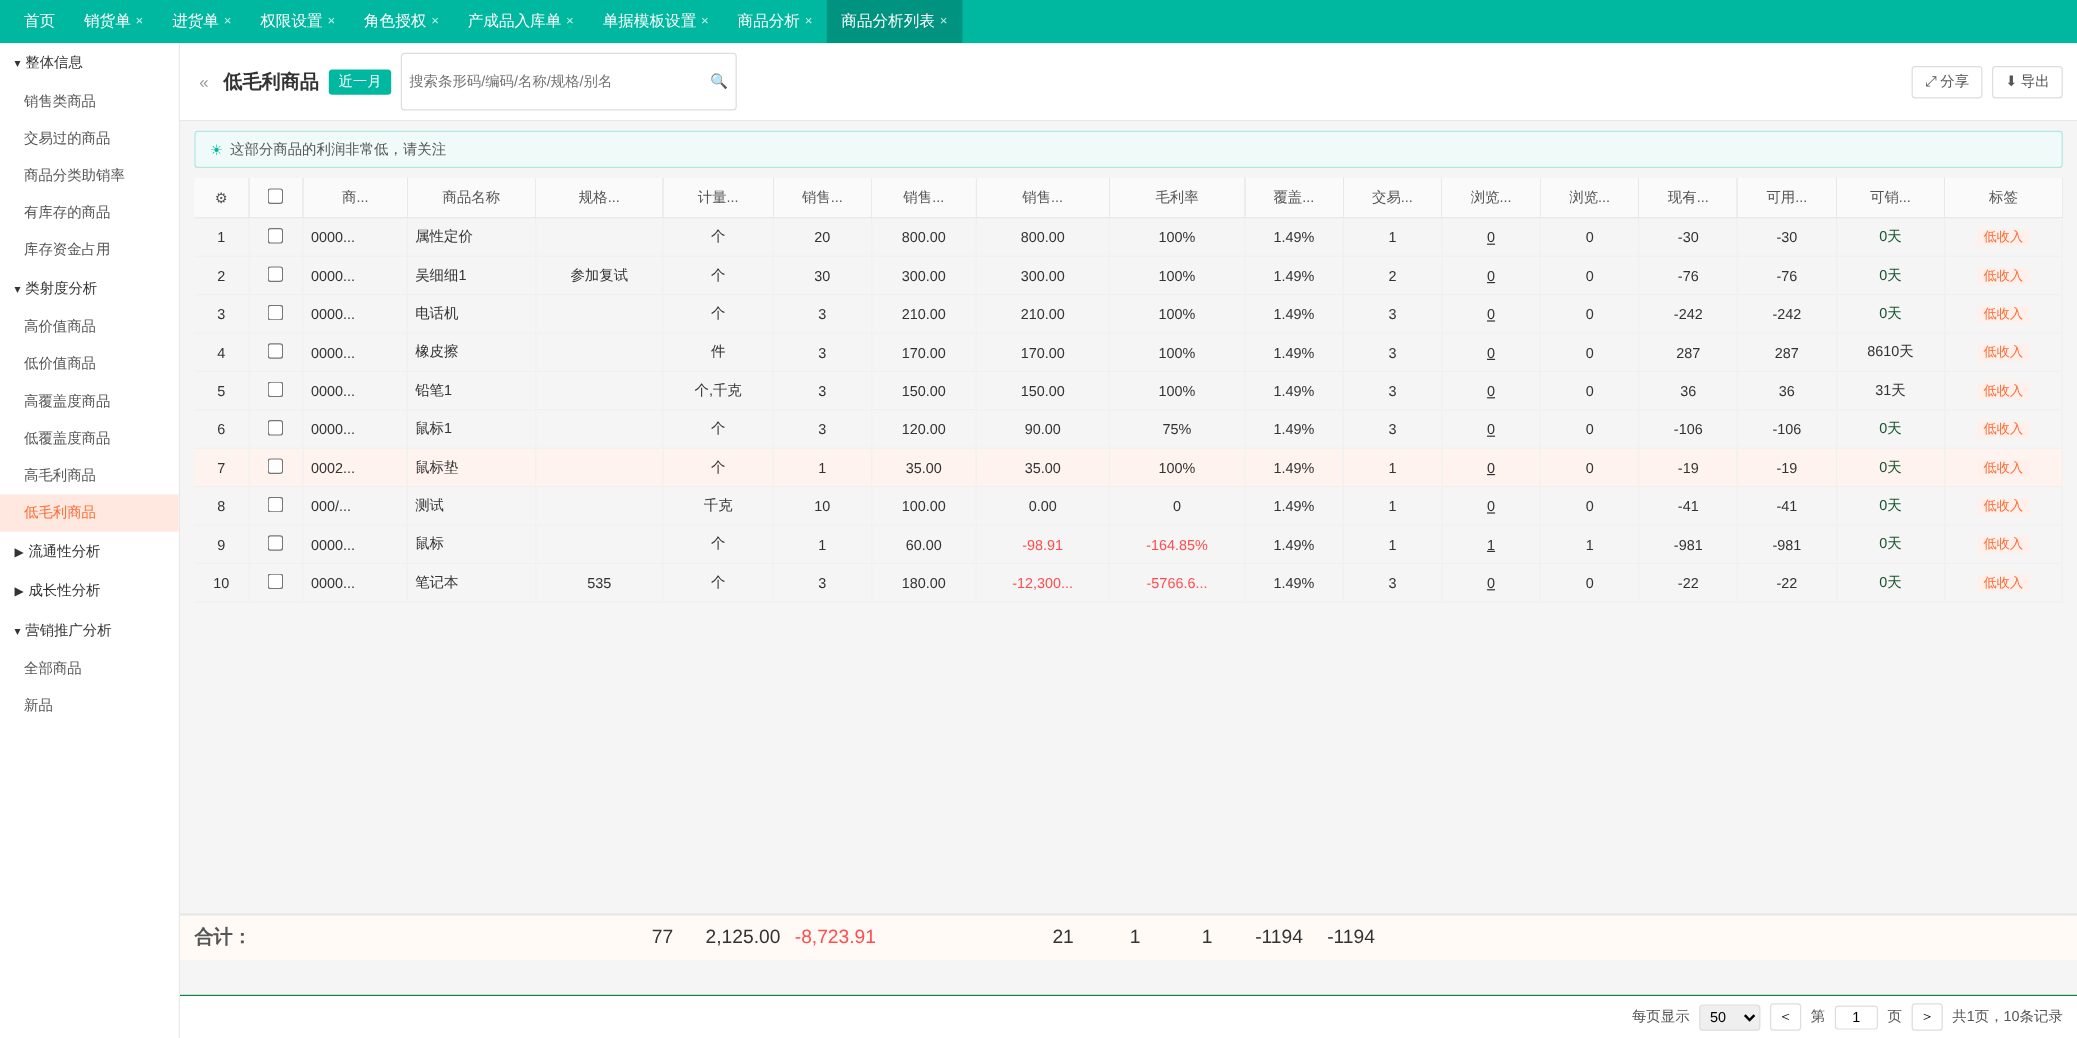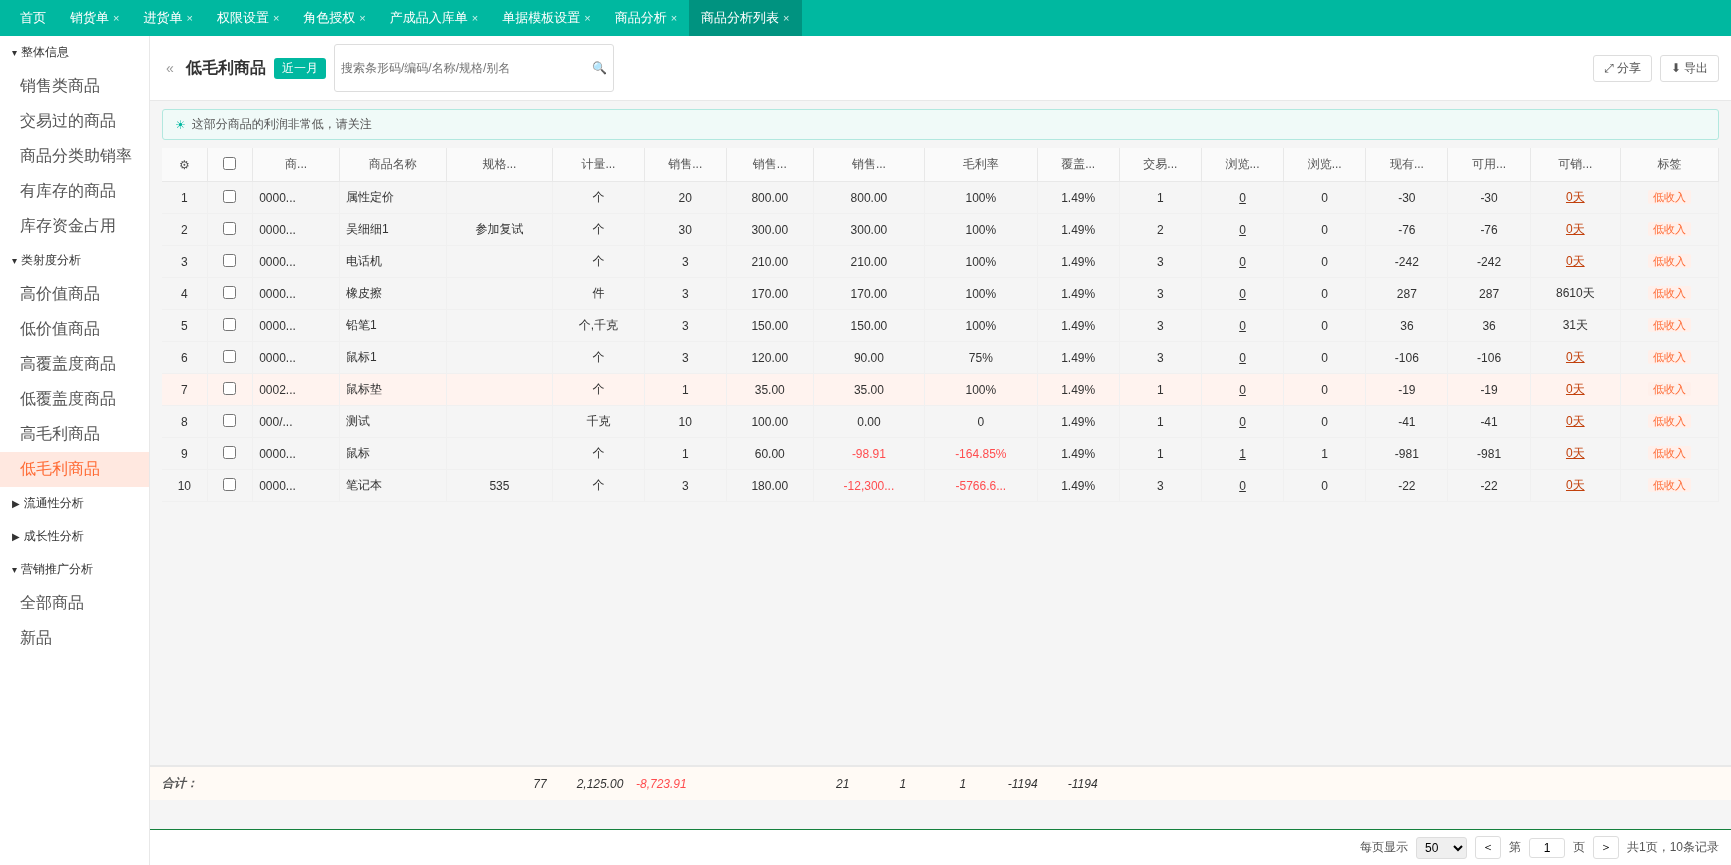--- a/index.html
+++ b/index.html
@@ -54,21 +54,21 @@
       display: flex;
       align-items: center;
       cursor: pointer;
     }
     .sidebar-group-title .arrow {
       margin-right: 4px;
       font-size: 10px;
     }
     .sidebar-item {
       padding: 7px 12px 7px 20px;
-      font-size: 16px;
+      font-size: 12px;
       color: #555;
       cursor: pointer;
       white-space: nowrap;
     }
     .sidebar-item.active { background: #ffe8e0; color: #ff6b35; }
 
     
     .content {
       flex: 1;
       display: flex;
@@ -191,33 +191,32 @@
     }
     tbody td.text-left { text-align: left; }
     .tag-low-income {
       background: #fff0eb;
       color: #ff6b35;
       padding: 1px 5px;
       border-radius: 2px;
       font-size: 11px;
     }
     .text-red { color: #ff4d4f; }
-    .text-orange { color: #c2410c; text-decoration: underline; }
+    .text-orange { color: #14532d; }
     .underline-link { text-decoration: underline; color: #333; cursor: pointer; }
 
     
     .table-footer {
       background: #fffaf5;
       border-top: 2px solid #e8e8e8;
       display: flex;
       align-items: center;
       padding: 8px 12px;
-      font-size: 12px;
+      font-size: 16px;
       gap: 12px;
-      font-style: italic;
     }
     .table-footer .total-label { color: #555; font-weight: bold; }
     .total-cells {
       display: flex;
       gap: 0;
       flex: 1;
     }
     .total-cell {
       min-width: 60px;
       text-align: center;

